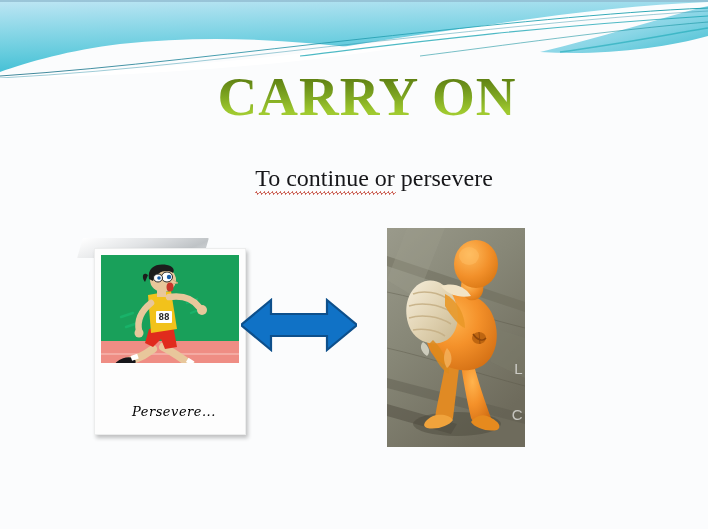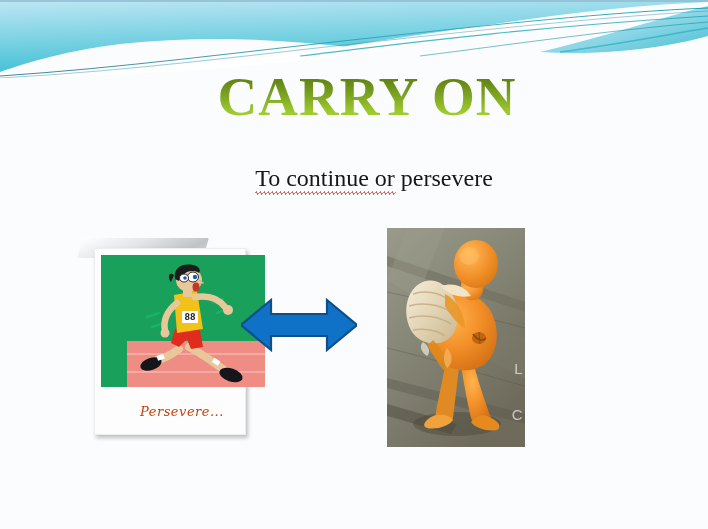--- a/index.html
+++ b/index.html
@@ -111,35 +111,34 @@
     height: 185px;
     background: #fdfdfd;
     box-shadow: 2px 3px 4px rgba(0,0,0,0.24);
     border: 1px solid #eceded;
   }
   .card-art {
     position: absolute;
     left: 6px;
     top: 6px;
     width: 138px;
-    height: 132px;
+    height: 108px;
     overflow: hidden;
     background: #19a05a;
-    padding-left: 26px;
   }
   .card-caption {
     position: absolute;
-    left: 12px;
+    left: 4px;
     top: 155px;
     width: 150px;
     text-align: center;
     font-family: "DejaVu Serif", serif;
     font-style: italic;
     font-size: 13px;
-    color: #c2410c;
+    color: #000000;
     letter-spacing: 0.5px;
   }
 
   
   .arrow {
     position: absolute;
     left: 241px;
     top: 296px;
     width: 116px;
     height: 58px;

